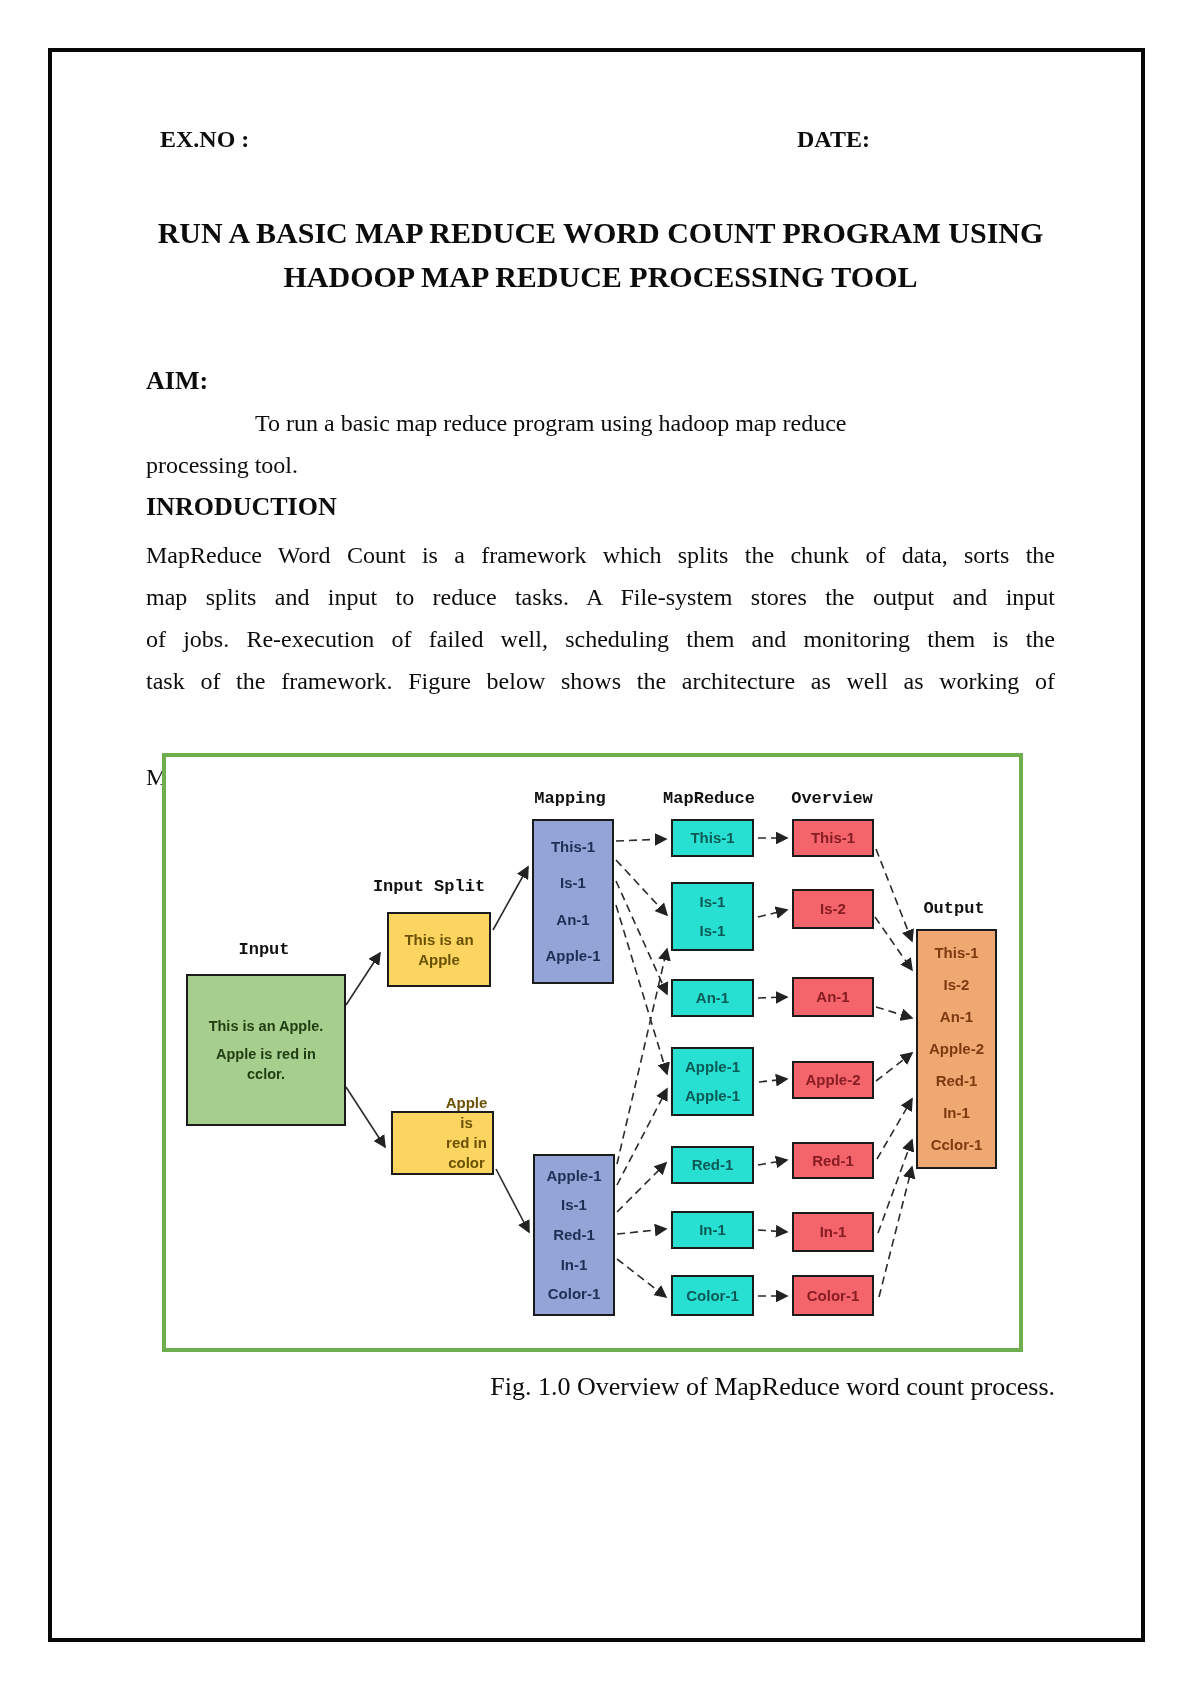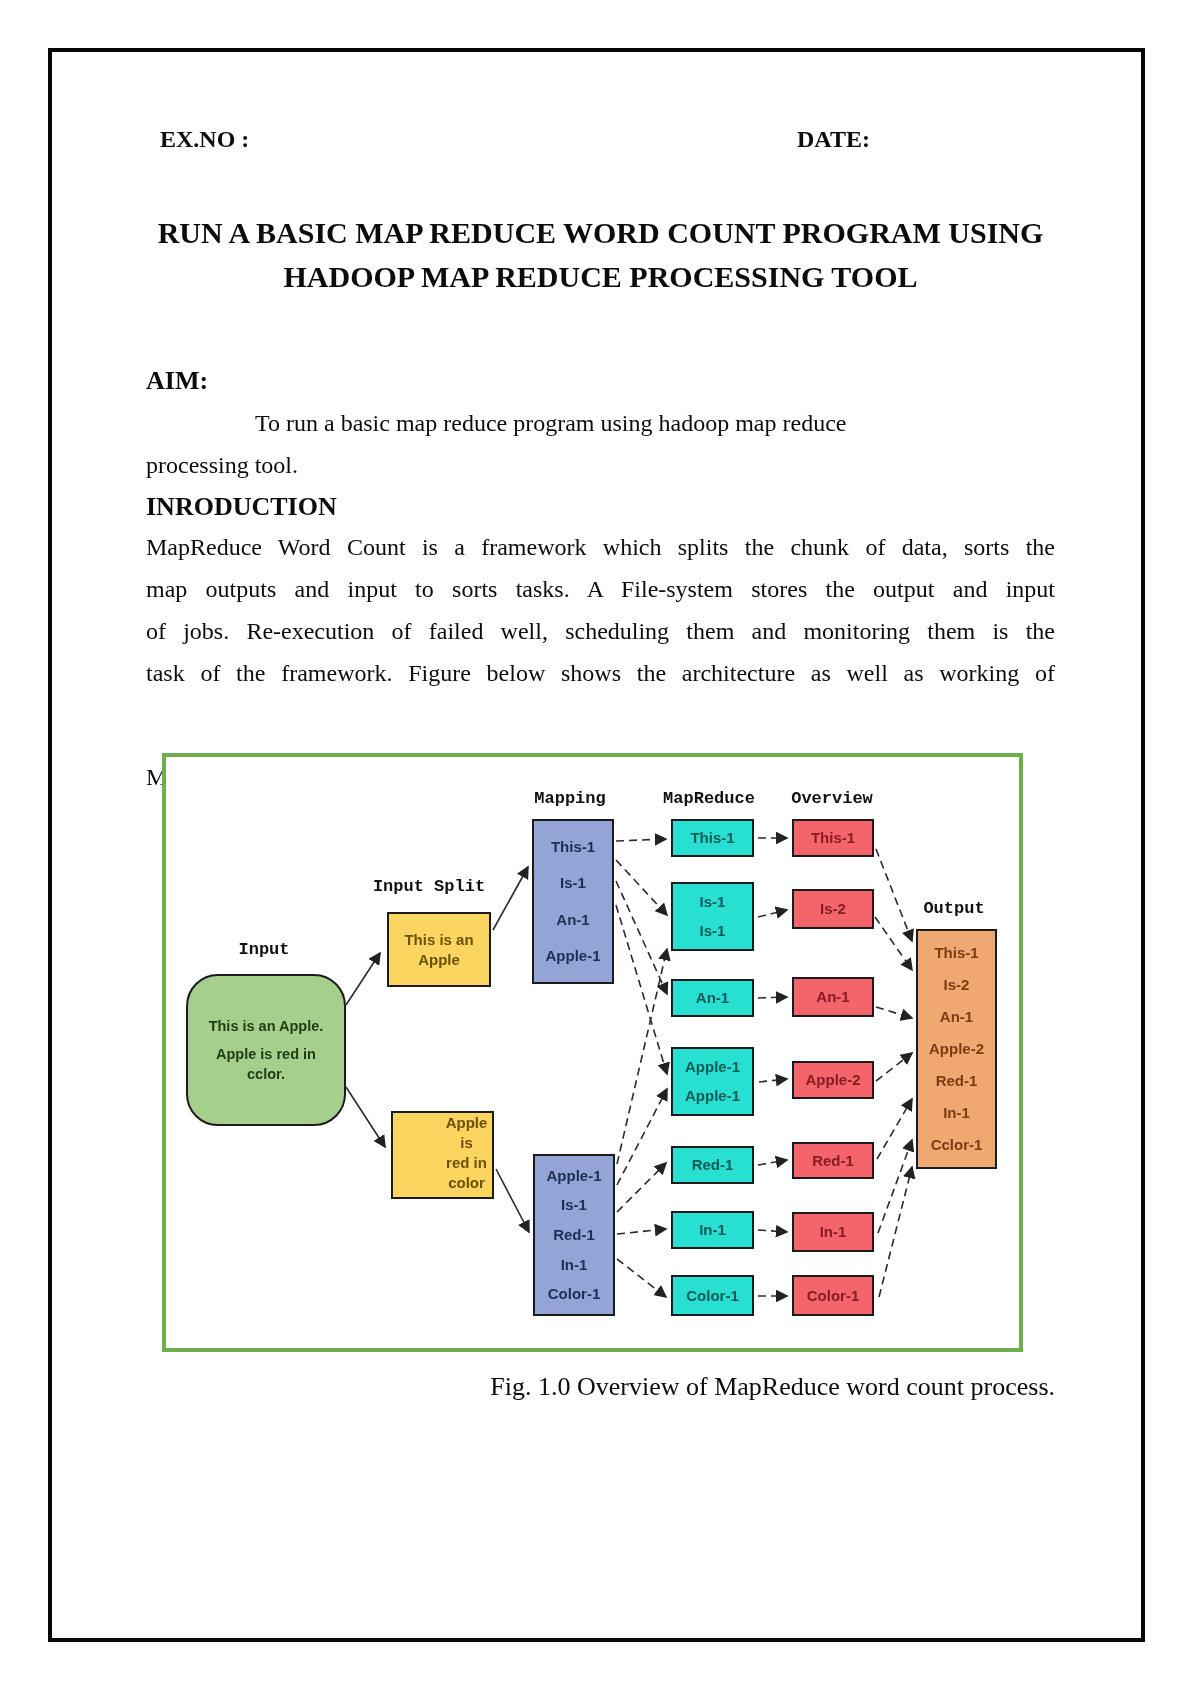--- a/index.html
+++ b/index.html
@@ -9,31 +9,31 @@
   }
   html,body{margin:0;padding:0;}
   body{width:1200px;height:1696px;background:#ffffff;position:relative;
        font-family:"Liberation Serif",serif;color:#0c0c0c;overflow:hidden;}
   .abs{position:absolute;}
   .page-border{left:48px;top:48px;width:1089px;height:1586px;border:4px solid #070707;}
   .hdr{font-size:24px;font-weight:bold;white-space:nowrap;}
   .title{left:146px;width:909px;text-align:center;font-size:30px;font-weight:bold;white-space:nowrap;}
   .h2{font-size:26px;font-weight:bold;white-space:nowrap;}
   .bodyline{left:146px;width:909px;font-size:24px;white-space:nowrap;}
-  .just{white-space:normal;text-align:justify;text-align-last:justify;}
+  .just{white-space:normal;text-align:justify;text-align-last:justify;margin-top:8px;}
   .caption{left:146px;width:909px;text-align:center;font-size:26px;}
   
   .figure{left:162px;top:753px;width:853px;height:591px;border:4px solid var(--figure-border);background:#fff;}
   .flabel{position:absolute;transform:translateX(-50%);font-family:Liberation Mono, monospace;
           font-weight:bold;font-size:17px;color:#111;white-space:nowrap;}
   .dbox{position:absolute;border:2px solid #1b1b1b;box-sizing:border-box;
         display:flex;flex-direction:column;align-items:center;justify-content:space-evenly;
         font-family:"Liberation Sans",sans-serif;font-weight:bold;font-size:15px;
         text-align:center;line-height:20px;}
-  .input-box{background:var(--input-fill);color:#213d13;font-size:14.5px;border-radius:32px;}
+  .input-box{background:var(--input-fill);color:#213d13;font-size:14.5px;}
   .split-box{background:var(--split-fill);color:#6b5103;}
   .map-box{background:var(--mapping-fill);color:#1d2f54;}
   .shuf-box{background:var(--shuffle-fill);color:#0a5a55;}
   .red-box{background:var(--reduce-fill);color:#871c22;}
   .out-box{background:var(--output-fill);color:#7b3a10;}
   .gap8{height:8px;}
   svg.arrows{position:absolute;left:0;top:0;width:853px;height:591px;}
   svg.arrows line{stroke:#2b2b2b;stroke-width:1.6;}
   svg.arrows line.d{stroke-dasharray:8 5;}
 </style>
@@ -47,21 +47,21 @@
 
 <div class="abs title" style="top:216px;">RUN A BASIC MAP REDUCE WORD COUNT PROGRAM USING</div>
 <div class="abs title" style="top:260px;">HADOOP MAP REDUCE PROCESSING TOOL</div>
 
 <div class="abs h2" style="left:146px;top:366px;">AIM:</div>
 <div class="abs bodyline" style="left:255px;top:410px;">To run a basic map reduce program using hadoop map reduce</div>
 <div class="abs bodyline" style="top:452px;">processing tool.</div>
 
 <div class="abs h2" style="left:146px;top:492px;">INRODUCTION</div>
 <div class="abs bodyline just" style="top:534px;">MapReduce Word Count is a framework which splits the chunk of data, sorts the</div>
-<div class="abs bodyline just" style="top:576px;">map outputs and input to sorts tasks. A File-system stores the output and input</div>
+<div class="abs bodyline just" style="top:576px;">map splits and input to reduce tasks. A File-system stores the output and input</div>
 <div class="abs bodyline just" style="top:618px;">of jobs. Re-execution of failed well, scheduling them and monitoring them is the</div>
 <div class="abs bodyline just" style="top:660px;">task of the framework. Figure below shows the architecture as well as working of</div>
 <div class="abs bodyline" style="top:742px;margin-top:22px;">MapReduce with an example:</div>
 
 <div class="abs figure">
 
   <svg class="arrows" viewBox="0 0 853 591">
     <defs>
       <marker id="ah" markerWidth="9" markerHeight="8" refX="7" refY="4" orient="auto">
         <path d="M0,0 L8,4 L0,8 z" fill="#222"></path>
@@ -108,21 +108,21 @@
     <div class="gap8"></div>
     <div>Apple is red in</div>
     <div>cclor.</div>
   </div>
 
   <div class="dbox split-box" style="left:221px;top:155px;width:104px;height:75px;justify-content:center;">
     <div>This is an</div>
     <div>Apple</div>
   </div>
 
-  <div class="dbox split-box" style="left:225px;top:354px;width:103px;height:88px;justify-content:flex-start;padding-left:48px;">
+  <div class="dbox split-box" style="left:225px;top:354px;width:103px;height:64px;justify-content:flex-end;padding-left:48px;">
     <div>Apple is</div>
     <div>red in</div>
     <div>color</div>
   </div>
 
   <div class="dbox map-box" style="left:366px;top:62px;width:82px;height:165px;">
     <div>This-1</div>
     <div>Is-1</div>
     <div>An-1</div>
     <div>Apple-1</div>

